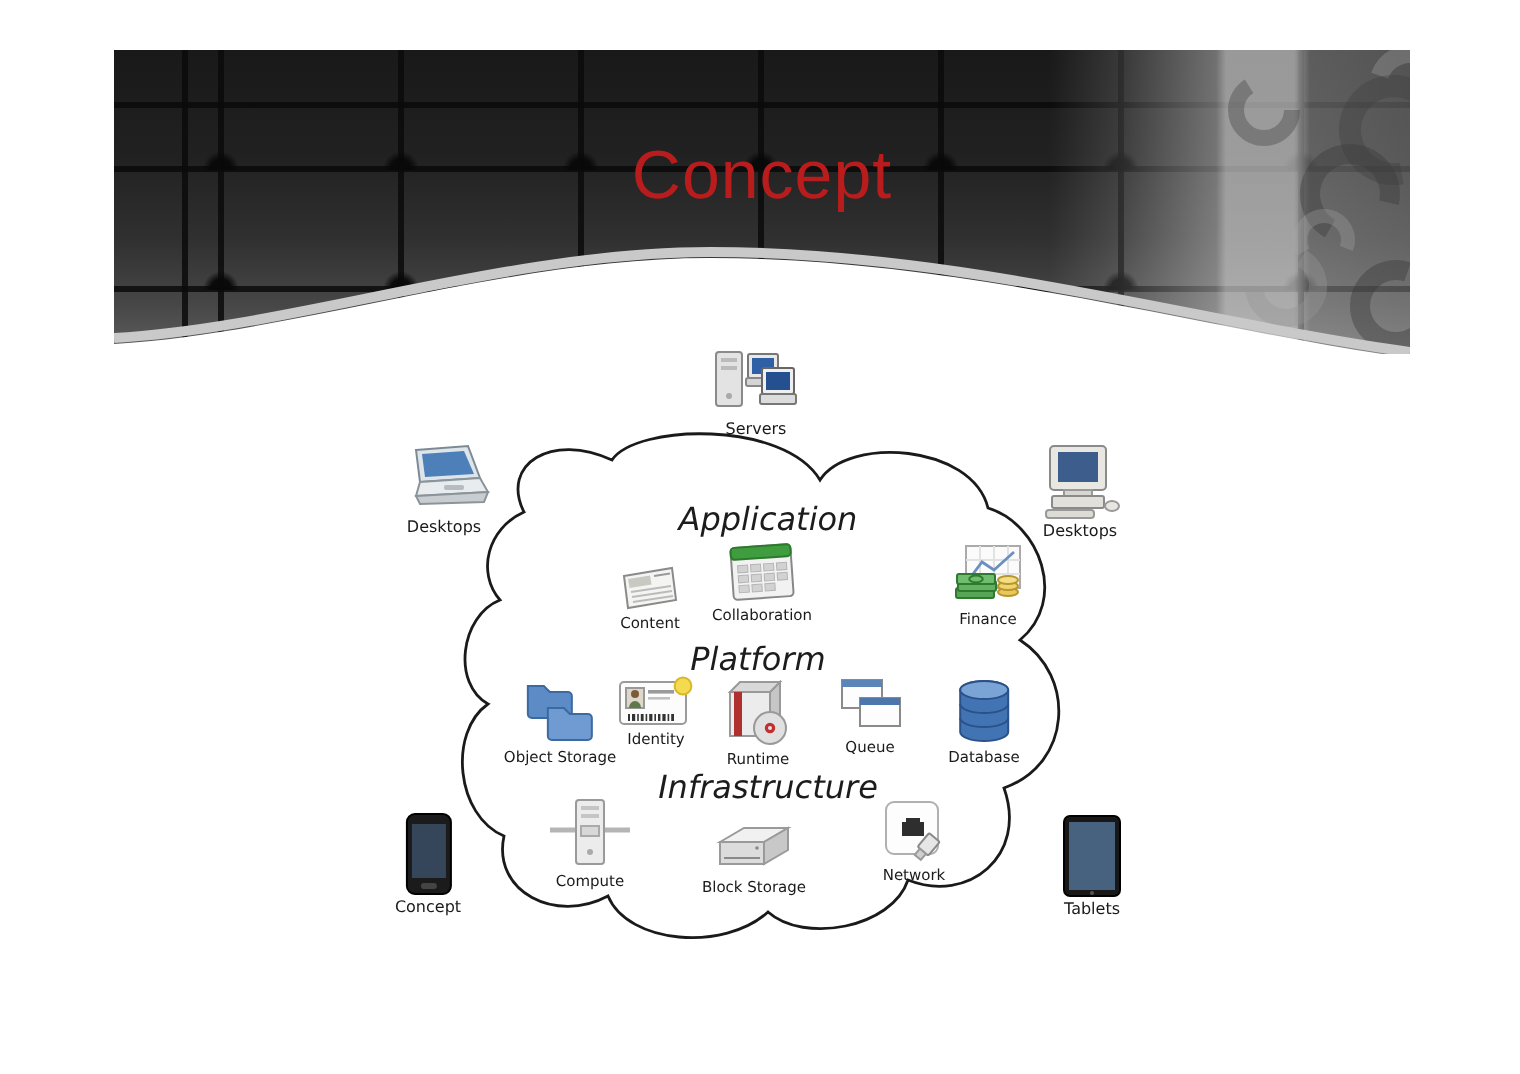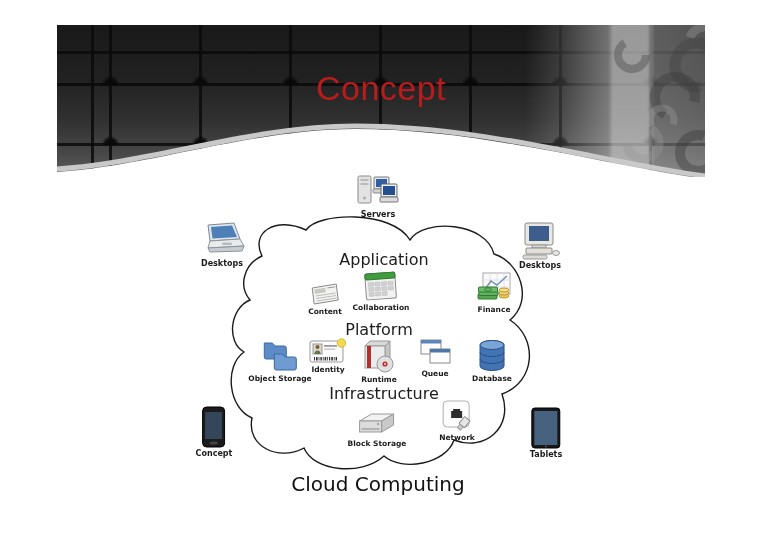--- a/index.html
+++ b/index.html
@@ -22,25 +22,25 @@
       rgba(238,238,238,0.60) 556px, rgba(238,238,238,0.60) 590px,
       rgba(222,222,222,0.34) 598px, rgba(215,215,215,0.30) 648px);}
   .crescents,.wave{position:absolute;inset:0;width:648px;height:152px;}
   .slide-title{position:absolute;left:0;top:44px;width:100%;text-align:center;
     color:#b91c1c;font-size:34px;letter-spacing:.5px;
     font-family:"Liberation Sans","DejaVu Sans",sans-serif;}
 
   
   .cloud-layer{position:absolute;inset:0;width:760px;height:537px;pointer-events:none;}
   .node{position:absolute;transform:translateX(-50%);display:flex;flex-direction:column;
-        align-items:center;font-weight:bold;}
+        align-items:center;}
   .node .nlabel{font-size:8px;color:#1a1a1a;margin-top:1px;white-space:nowrap;}
   .node.svc .nlabel{font-size:7.5px;}
   .layer-label{position:absolute;transform:translateX(-50%);font-size:16px;color:#1c1c1c;
-        white-space:nowrap;}
+        white-space:nowrap;font-style:italic;}
   .caption{position:absolute;transform:translateX(-50%);font-size:20px;color:#111;
         white-space:nowrap;}
   svg{display:block;}
 </style>
 </head>
 <body>
 
 <div class="page">
 
   <div class="header">
@@ -74,21 +74,20 @@
              C 362 476, 314 472, 304 448
              C 278 462, 246 446, 252 418
              C 228 408, 224 366, 244 352
              C 226 342, 230 308, 250 300
              C 238 286, 244 264, 262 256 Z" fill="#ffffff" stroke="#1a1a1a" stroke-width="1.4"></path>
   </svg>
 
   <div class="layer-label" style="left:384px;top:250px">Application</div>
   <div class="layer-label" style="left:379px;top:320px">Platform</div>
   <div class="layer-label" style="left:384px;top:384px">Infrastructure</div>
-  <div class="caption" style="left:378px;top:472px">Cloud Computing</div>
 
   <div class="node" style="left:378px;top:175px">
     <span>
       <svg width="46" height="34" viewBox="0 0 46 34">
         <rect x="3" y="1" width="13" height="27" rx="1.5" fill="#e3e3e3" stroke="#8a8a8a"></rect>
         <rect x="5.5" y="4" width="8" height="2" fill="#bbb"></rect>
         <rect x="5.5" y="8" width="8" height="2" fill="#bbb"></rect>
         <circle cx="9.5" cy="23" r="1.5" fill="#aaa"></circle>
         <rect x="19" y="2" width="15" height="12" rx="1" fill="#e8e8e8" stroke="#777"></rect>
         <rect x="21" y="4" width="11" height="8" fill="#2f5fa5"></rect>
@@ -283,20 +282,33 @@
       <svg width="32" height="36" viewBox="0 0 32 36">
         <path d="M4 8 a12 4.5 0 0 1 24 0 v21 a12 4.5 0 0 1 -24 0 z" fill="#4273b3" stroke="#2a5189"></path>
         <ellipse cx="16" cy="8" rx="12" ry="4.5" fill="#7aa3d6" stroke="#2a5189"></ellipse>
         <path d="M4 15 a12 4.5 0 0 0 24 0" fill="none" stroke="#2a5189"></path>
         <path d="M4 22 a12 4.5 0 0 0 24 0" fill="none" stroke="#2a5189"></path>
       </svg>
       </span>
     <span class="nlabel">Database</span>
   </div>
 
+  <div class="node svc" style="left:295px;top:399px">
+    <span>
+      <svg width="40" height="36" viewBox="0 0 40 36">
+        <line x1="0" y1="16" x2="40" y2="16" stroke="#b5b5b5" stroke-width="2.5"></line>
+        <rect x="13" y="1" width="14" height="32" rx="1.5" fill="#ececec" stroke="#9a9a9a"></rect>
+        <rect x="15.5" y="4" width="9" height="2" fill="#c5c5c5"></rect>
+        <rect x="15.5" y="8" width="9" height="2" fill="#c5c5c5"></rect>
+        <rect x="15.5" y="14" width="9" height="5" fill="#d8d8d8" stroke="#aaa"></rect>
+        <circle cx="20" cy="27" r="1.5" fill="#aaa"></circle>
+      </svg>
+      </span>
+    <span class="nlabel">Compute</span>
+  </div>
 
   <div class="node svc" style="left:377px;top:412px">
     <span>
       <svg width="42" height="26" viewBox="0 0 42 26">
         <polygon points="4,9 16,2 38,2 26,9" fill="#f1f1f1" stroke="#9a9a9a"></polygon>
         <polygon points="26,9 38,2 38,13 26,20" fill="#c8c8c8" stroke="#9a9a9a"></polygon>
         <rect x="4" y="9" width="22" height="11" fill="#dcdcdc" stroke="#9a9a9a"></rect>
         <line x1="6" y1="17" x2="24" y2="17" stroke="#8a8a8a"></line>
         <circle cx="22.5" cy="12" r="0.9" fill="#8a8a8a"></circle>
       </svg>

